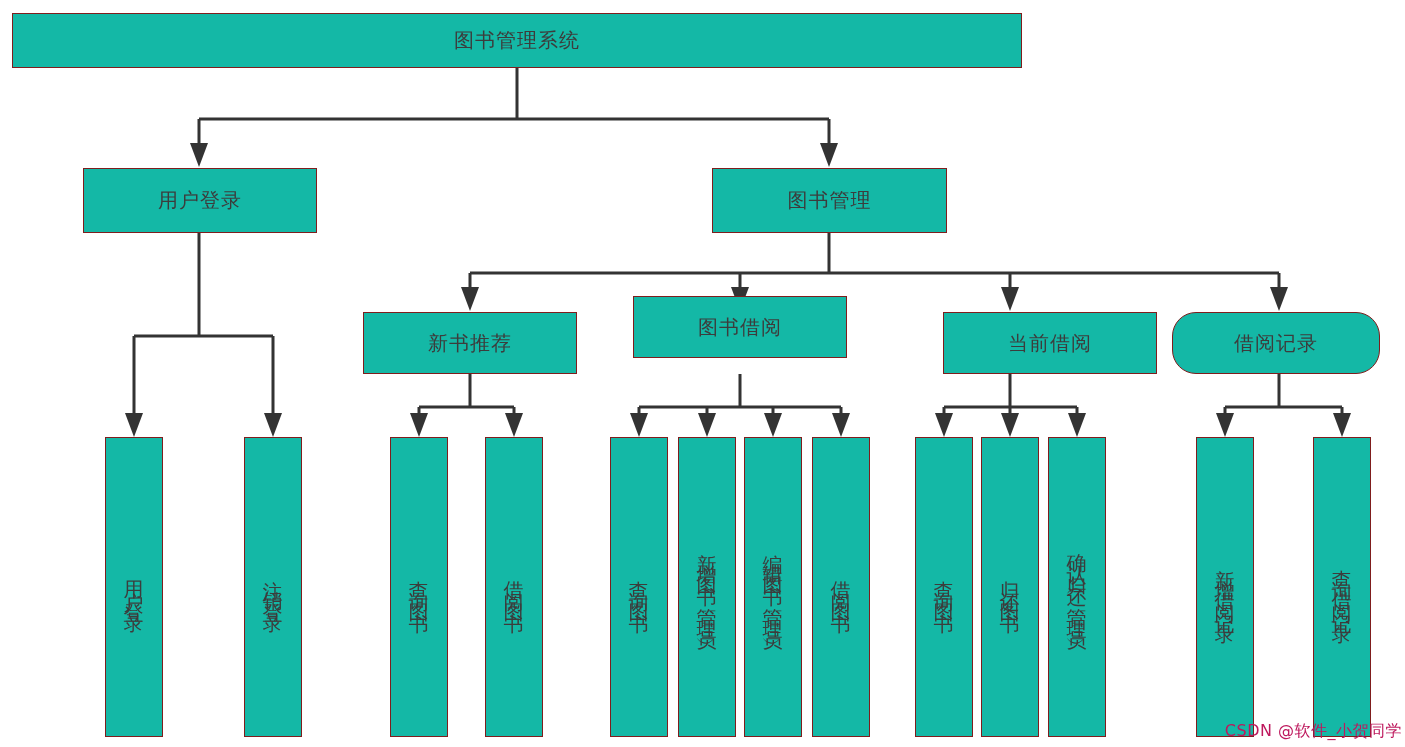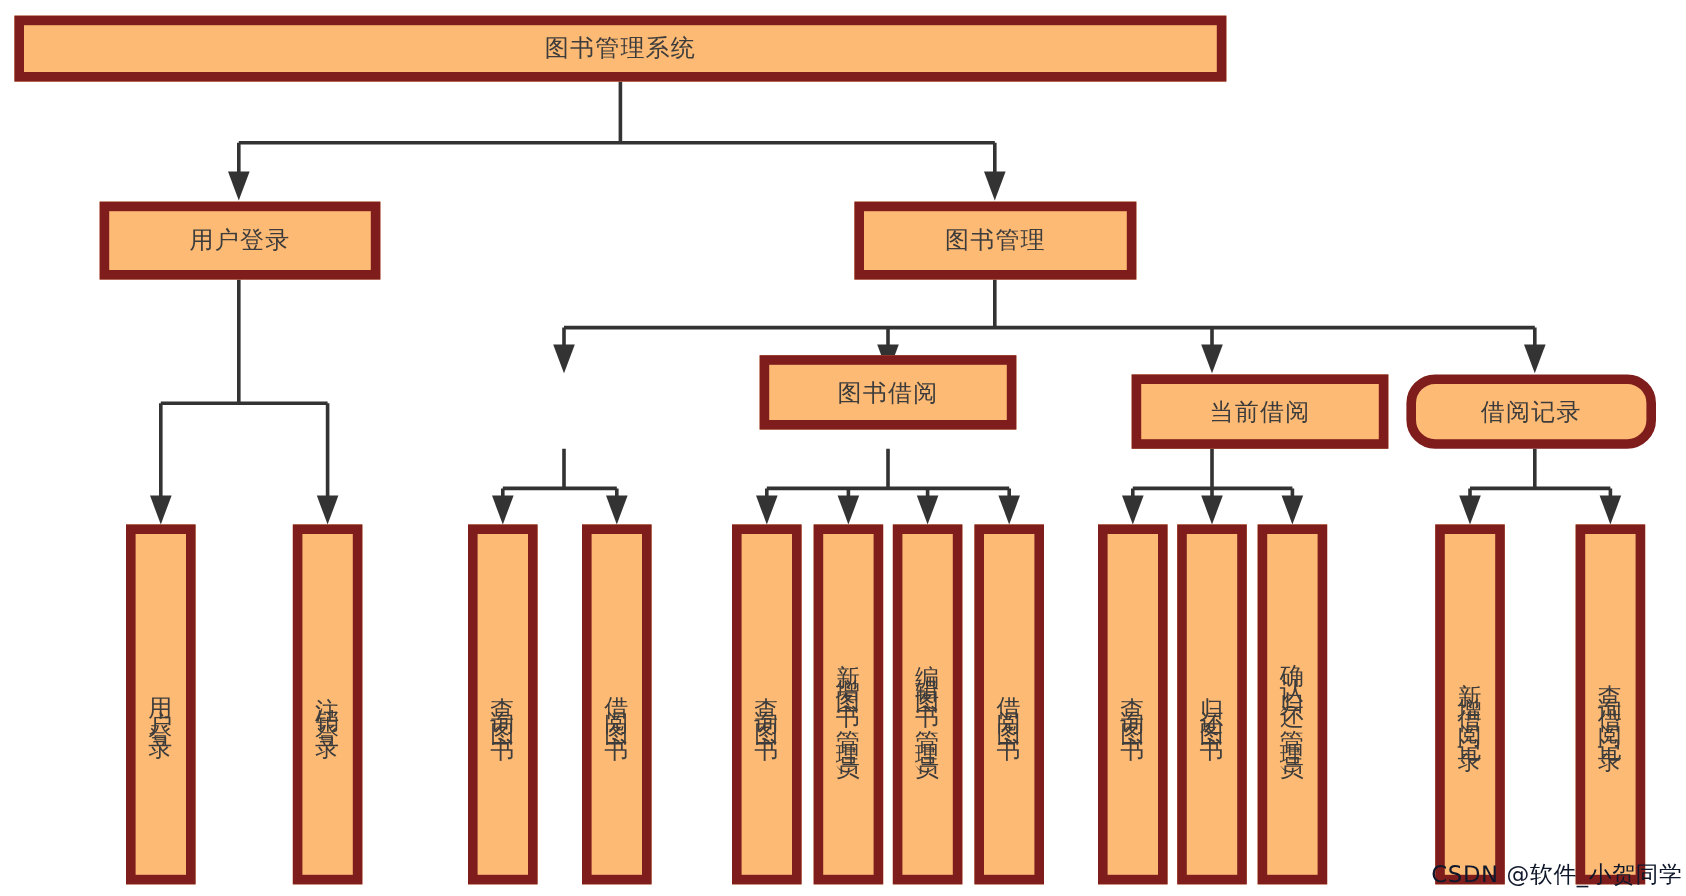--- a/index.html
+++ b/index.html
@@ -13,43 +13,43 @@
   }
   #connectors {
     position: absolute;
     left: 0; top: 0;
     width: 1405px; height: 747px;
     z-index: 1;
   }
   .node {
     position: absolute;
     box-sizing: border-box;
-    border: 8px solid #7f1d1d;
-    background: #fdba74;
+    border: 1px solid #7f1d1d;
+    background: #14b8a6;
     display: flex;
     align-items: center;
     justify-content: center;
     color: #3c3c3c;
     z-index: 2;
   }
   .hnode { font-size: 20px; font-weight: 500; letter-spacing: 1px; }
   .leaf  { font-size: 20px; font-weight: 500; }
   .leaf .vtext {
     writing-mode: vertical-rl;
     text-orientation: mixed;
     letter-spacing: 11px;
     line-height: 1;
     white-space: nowrap;
   }
   .watermark {
     position: absolute;
     right: 3px;
     bottom: 5px;
-    font-size: 19px;
-    color: #0f172a;
+    font-size: 16px;
+    color: #be185d;
     letter-spacing: 0.5px;
     z-index: 3;
   }
 </style>
 </head>
 <body>
 
 <div id="canvas">
 
   <svg id="connectors" viewBox="0 0 1405 747" xmlns="http://www.w3.org/2000/svg">
@@ -96,20 +96,23 @@
     <span>图书管理系统</span>
   </div>
 
   <div class="node hnode" style="left:83px; top:168px; width:234px; height:65px;">
     <span>用户登录</span>
   </div>
   <div class="node hnode" style="left:712px; top:168px; width:235px; height:65px;text-align:center;">
     <span>图书管理</span>
   </div>
 
+  <div class="node hnode" style="left:363px; top:312px; width:214px; height:62px;">
+    <span>新书推荐</span>
+  </div>
   <div class="node hnode" style="left:633px; top:296px; width:214px; height:62px;">
     <span>图书借阅</span>
   </div>
   <div class="node hnode" style="left:943px; top:312px; width:214px; height:62px;">
     <span>当前借阅</span>
   </div>
   <div class="node hnode" style="left:1172px; top:312px; width:208px; height:62px;border-radius:24px;">
     <span>借阅记录</span>
   </div>
 

